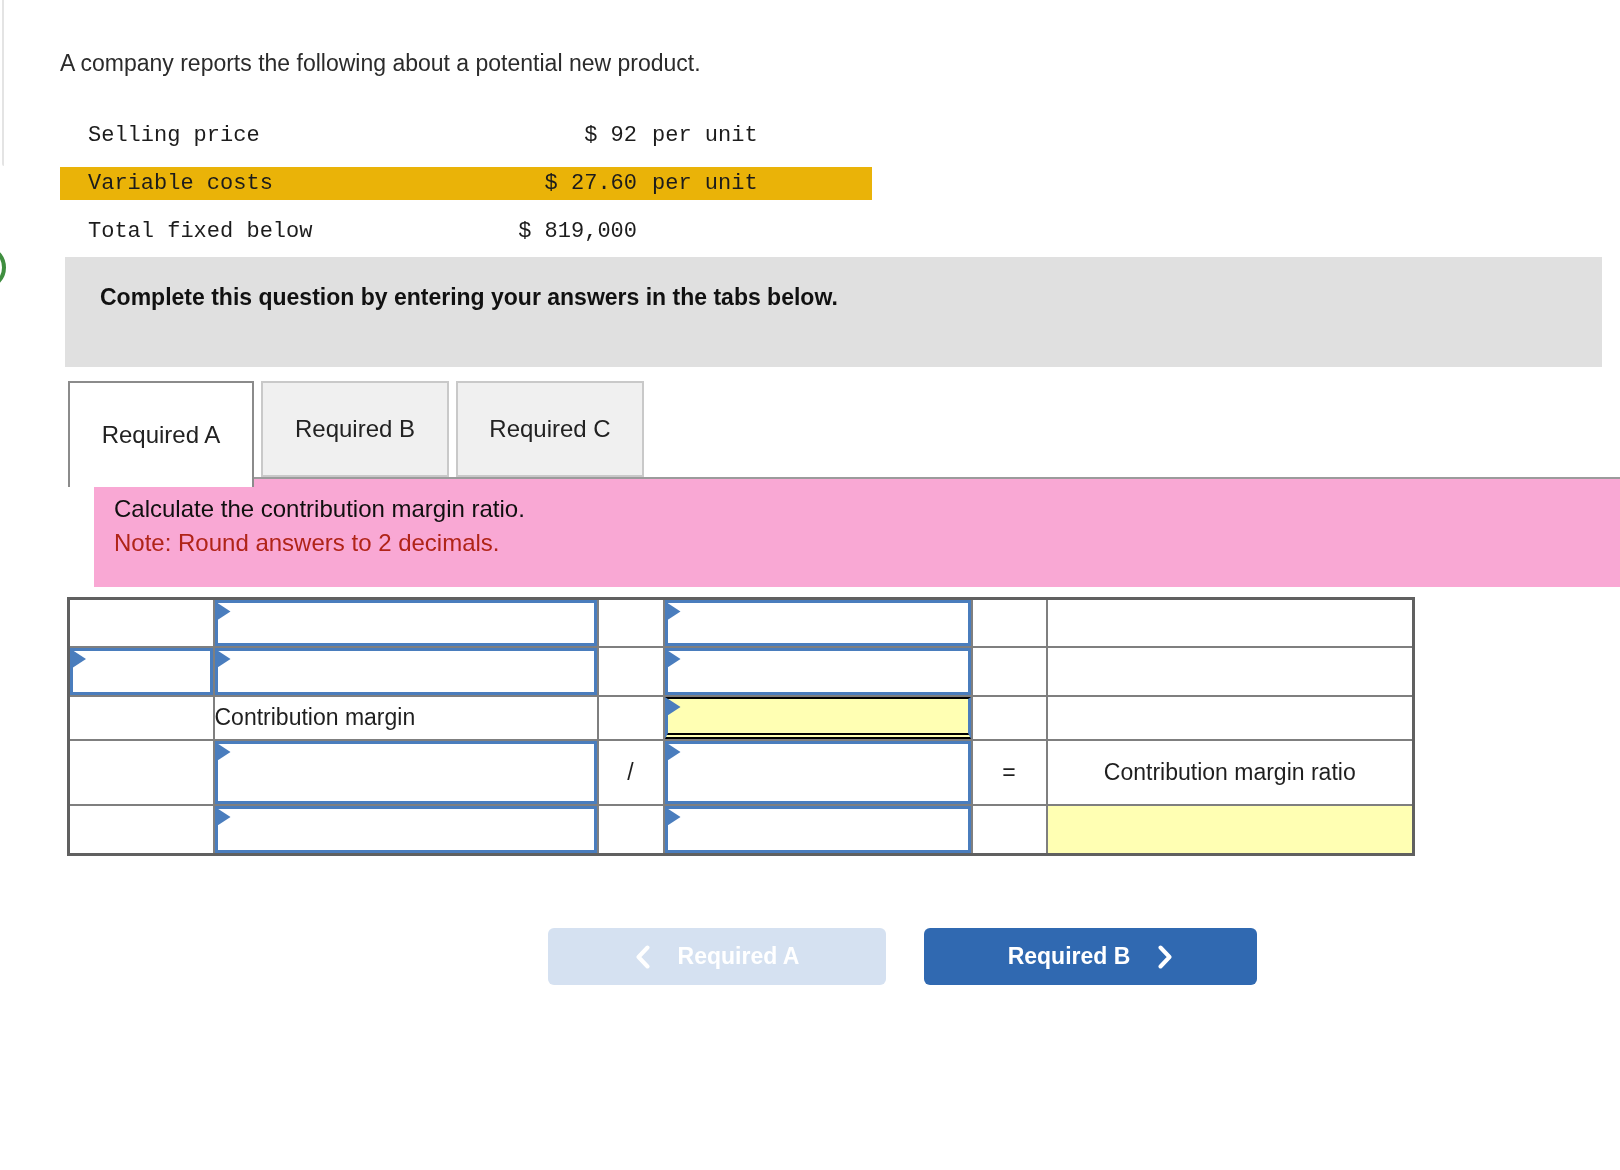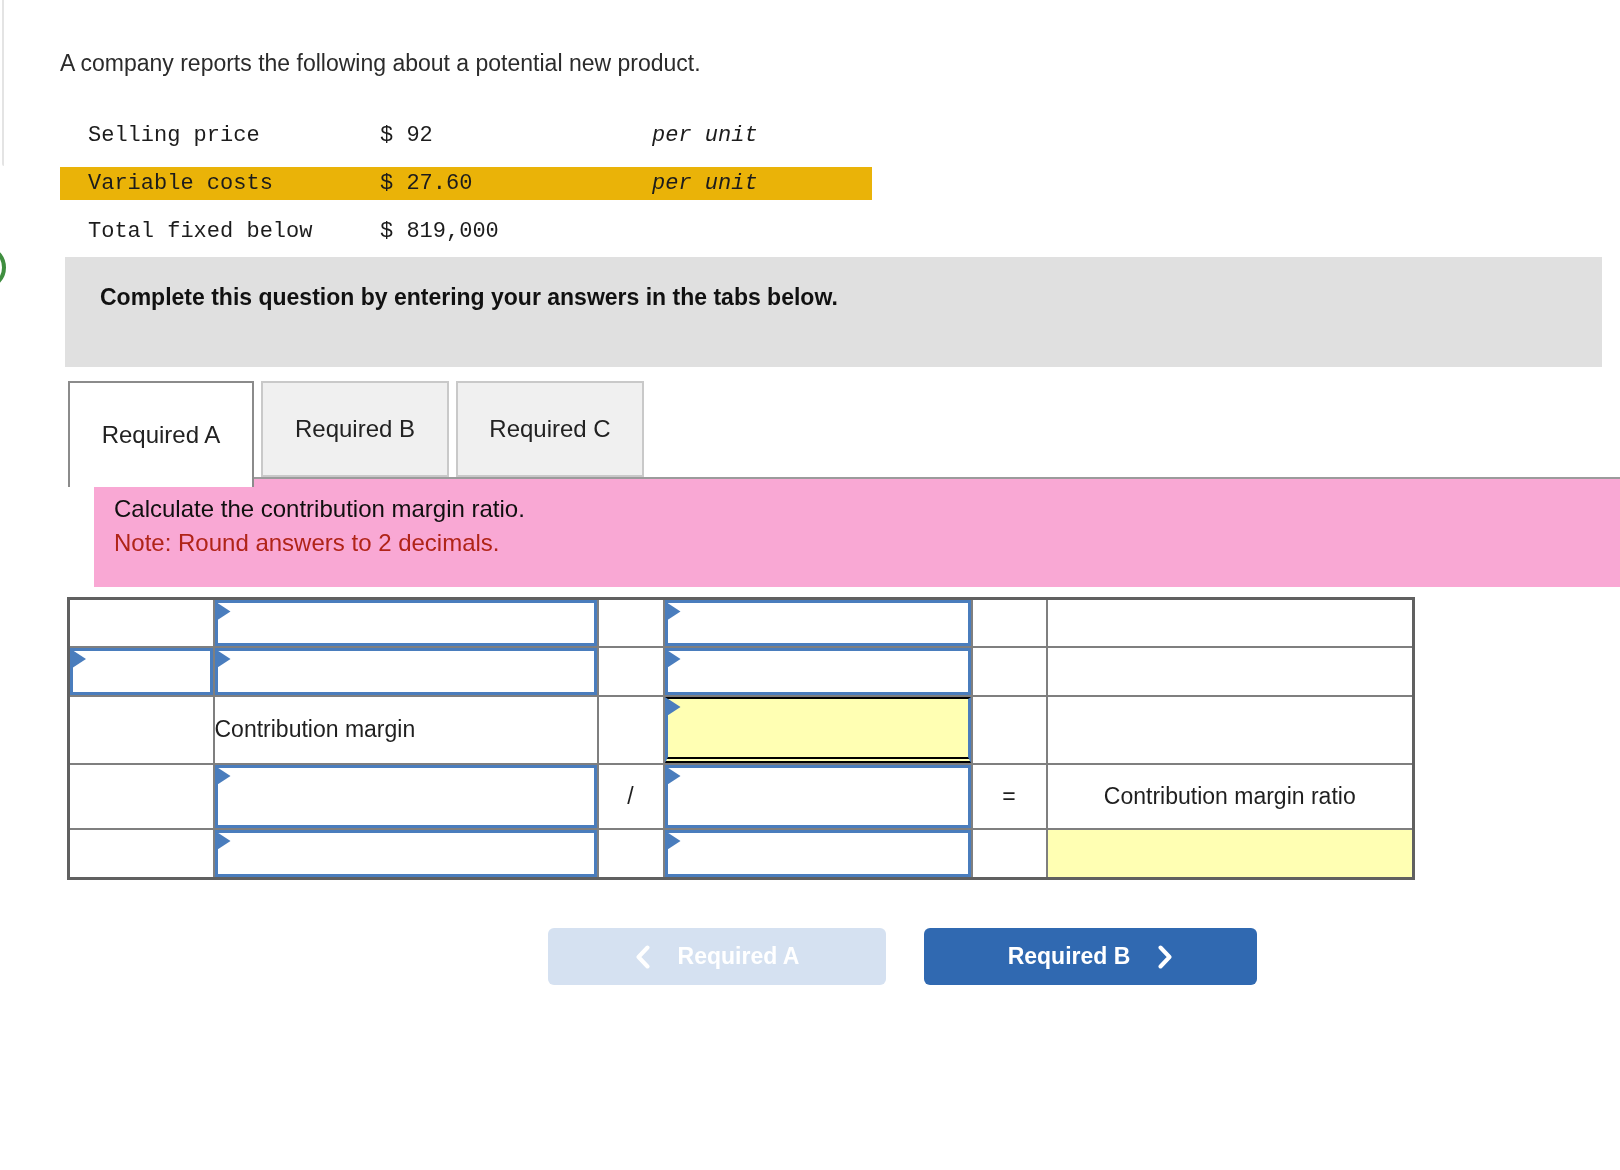--- a/index.html
+++ b/index.html
@@ -12,22 +12,22 @@
   .green-ring{position:absolute;left:-39px;top:245px;width:45px;height:45px;border:4px solid #3f8e3f;border-radius:50%;background:#fff;box-sizing:border-box;}
 
   
   .title{position:absolute;left:60px;top:30px;font-size:23px;color:#2b2b2b;margin-top:20px;}
 
   
   .facts{position:absolute;left:60px;top:104px;width:812px;font-family:"Liberation Mono","DejaVu Sans Mono",monospace;font-size:22px;color:#1c1c1c;}
   .frow{display:flex;height:33px;align-items:center;margin-top:15px;}
   .frow.shaded{background:#eab308;}
   .flabel{padding-left:28px;width:292px;}
-  .fvalue{width:257px;white-space:pre;}
-  .funit{padding-left:15px;font-style:italic;}
+  .fvalue{width:257px;text-align:right;white-space:pre;}
+  .funit{padding-left:15px;}
 
   
   .banner{position:absolute;left:65px;top:257px;width:1537px;height:110px;background:#e0e0e0;
     box-sizing:border-box;padding:27px 0 1px 35px;font-weight:bold;font-size:23px;color:#111;}
 
   
   .tabs-area{position:absolute;left:68px;top:381px;display:flex;gap:7px;align-items:flex-start;z-index:3;}
   .tab{box-sizing:border-box;width:188px;height:96px;background:#f0f0f0;border:2px solid #c9c9c9;
     display:flex;align-items:center;justify-content:center;font-size:24px;color:#222;cursor:pointer;}
   .tab.active{width:186px;height:106px;background:#ffffff;border:2px solid #8b8b8b;border-bottom:none;}
@@ -139,21 +139,21 @@
       </td>
       <td></td>
       <td>
         <div class="ibox">
               <span class="tri"></span>
             </div>
       </td>
       <td></td>
       <td></td>
     </tr>
-    <tr style="height:68px">
+    <tr style="height:44px">
       <td></td>
       <td class="lbl-left">Contribution margin</td>
       <td></td>
       <td>
         <div class="ibox yellow">
               <span class="tri"></span>
             </div>
       </td>
       <td></td>
       <td></td>

